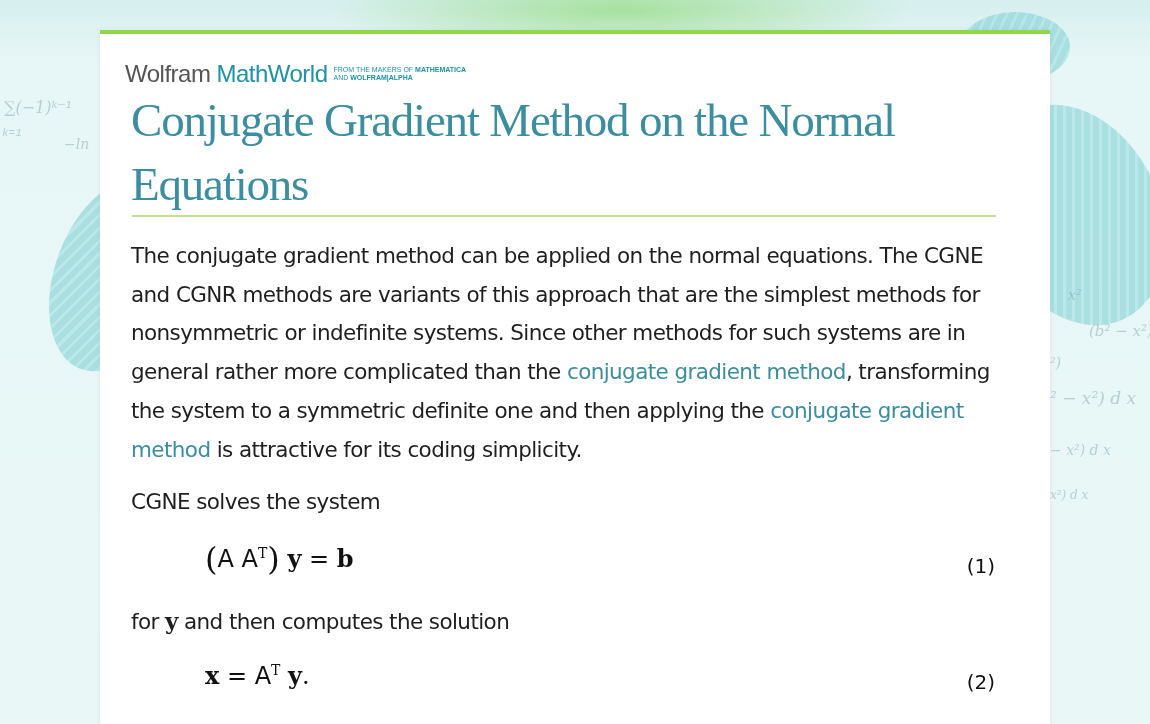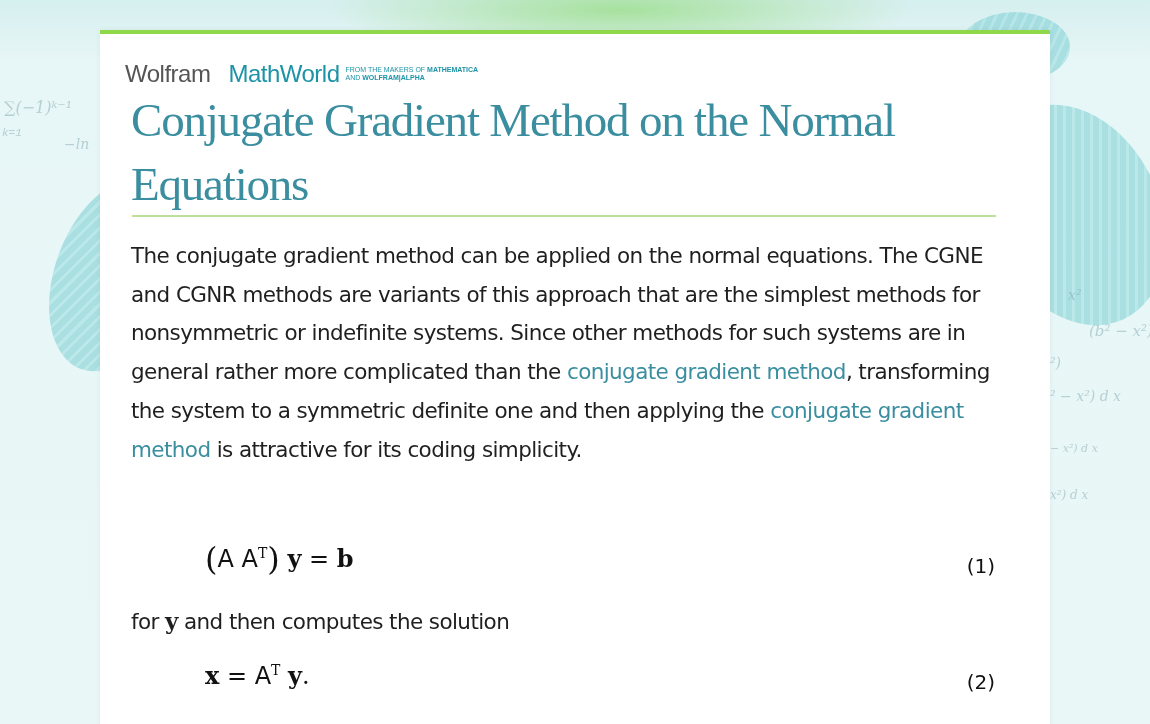--- a/index.html
+++ b/index.html
@@ -27,21 +27,21 @@
     position: absolute; left: 100px; top: 30px; width: 950px; height: 720px;
     background: #ffffff;
     border-top: 4px solid #8fd84a;
     box-shadow: 0 0 6px rgba(0,0,0,0.06);
   }
   .logo {
     position: absolute; left: 25px; top: 26px;
     display: flex; align-items: center; white-space: nowrap;
   }
   .logo-wolfram { font-size: 24px; color: #555555; letter-spacing: -0.5px; }
-  .logo-mathworld { font-size: 24px; color: #1c93a6; margin-left: 18px; letter-spacing: -0.5px; text-align: center; }
+  .logo-mathworld { font-size: 24px; color: #1c93a6; margin-left: 6px; letter-spacing: -0.5px; text-align: center; }
   .logo-tag {
     margin-left: 6px; font-size: 7px; line-height: 8px; color: #1c93a6;
     text-transform: uppercase;
   }
   .logo-tag b { font-weight: bold; }
   .title {
     position: absolute; left: 31px; top: 54px; width: 840px;
     font-size: 47px; line-height: 64px; color: #3a8ea0; font-weight: normal;
     font-family: Liberation Serif, serif; letter-spacing: -1.2px;
   }
@@ -85,42 +85,43 @@
   </div>
   <div class="formula" style="left:2px; top:127px; font-size:11px;font-family:Liberation Mono, monospace;">
     <span>k=1</span>
   </div>
   <div class="formula" style="left:64px; top:136px; font-size:14px;">
     <span>−ln</span>
   </div>
   <div class="formula" style="left:1050px; top:287px; font-size:14px;padding-left:18px;">x²</div>
   <div class="formula" style="left:1050px; top:322px; font-size:15px;padding-left:39px;">(b² − x²)  d x</div>
   <div class="formula" style="left:1050px; top:355px; font-size:14px;">²)</div>
-  <div class="formula" style="left:1050px; top:388px; font-size:14px;">² − x²)  d x</div>
-  <div class="formula" style="left:1050px; top:442px; font-size:11px;">− x²)  d x</div>
+  <div class="formula" style="left:1050px; top:388px; font-size:17px;">² − x²)  d x</div>
+  <div class="formula" style="left:1050px; top:442px; font-size:14px;">− x²)  d x</div>
   <div class="formula" style="left:1050px; top:488px; font-size:12px;">x²)  d x</div>
 </div>
 
 <div class="card">
   <a class="logo">
     <span class="logo-wolfram">Wolfram</span>
     <span class="logo-mathworld">MathWorld</span>
     <span class="logo-tag">
       <span>FROM THE MAKERS OF </span><b>MATHEMATICA</b><br>
       <span>AND </span><b>WOLFRAM|ALPHA</b>
     </span>
   </a>
 
   <h1 class="title">Conjugate Gradient Method on the Normal Equations</h1>
   <div class="title-rule"></div>
 
   <p class="body-text">
     <span>The conjugate gradient method can be applied on the normal equations. The CGNE and CGNR methods are variants of this approach that are the simplest methods for nonsymmetric or indefinite systems. Since other methods for such systems are in general rather more complicated than the </span><a>conjugate gradient method</a><span>, transforming the system to a symmetric definite one and then applying the </span><a>conjugate gradient method</a><span> is attractive for its coding simplicity.</span>
   </p>
 
+  <p class="para2">CGNE solves the system</p>
 
   <div class="eq" style="top:506px;">
     <span class="paren">(</span><span class="sans">A A</span><sup>T</sup><span class="paren">)</span> <span class="bold">y</span> = <span class="bold">b</span>
   </div>
   <div class="eq-num" style="top:520px;">(1)</div>
 
   <p class="para3">
     <span>for </span><span class="math-inline">y</span><span> and then computes the solution</span>
   </p>
 

